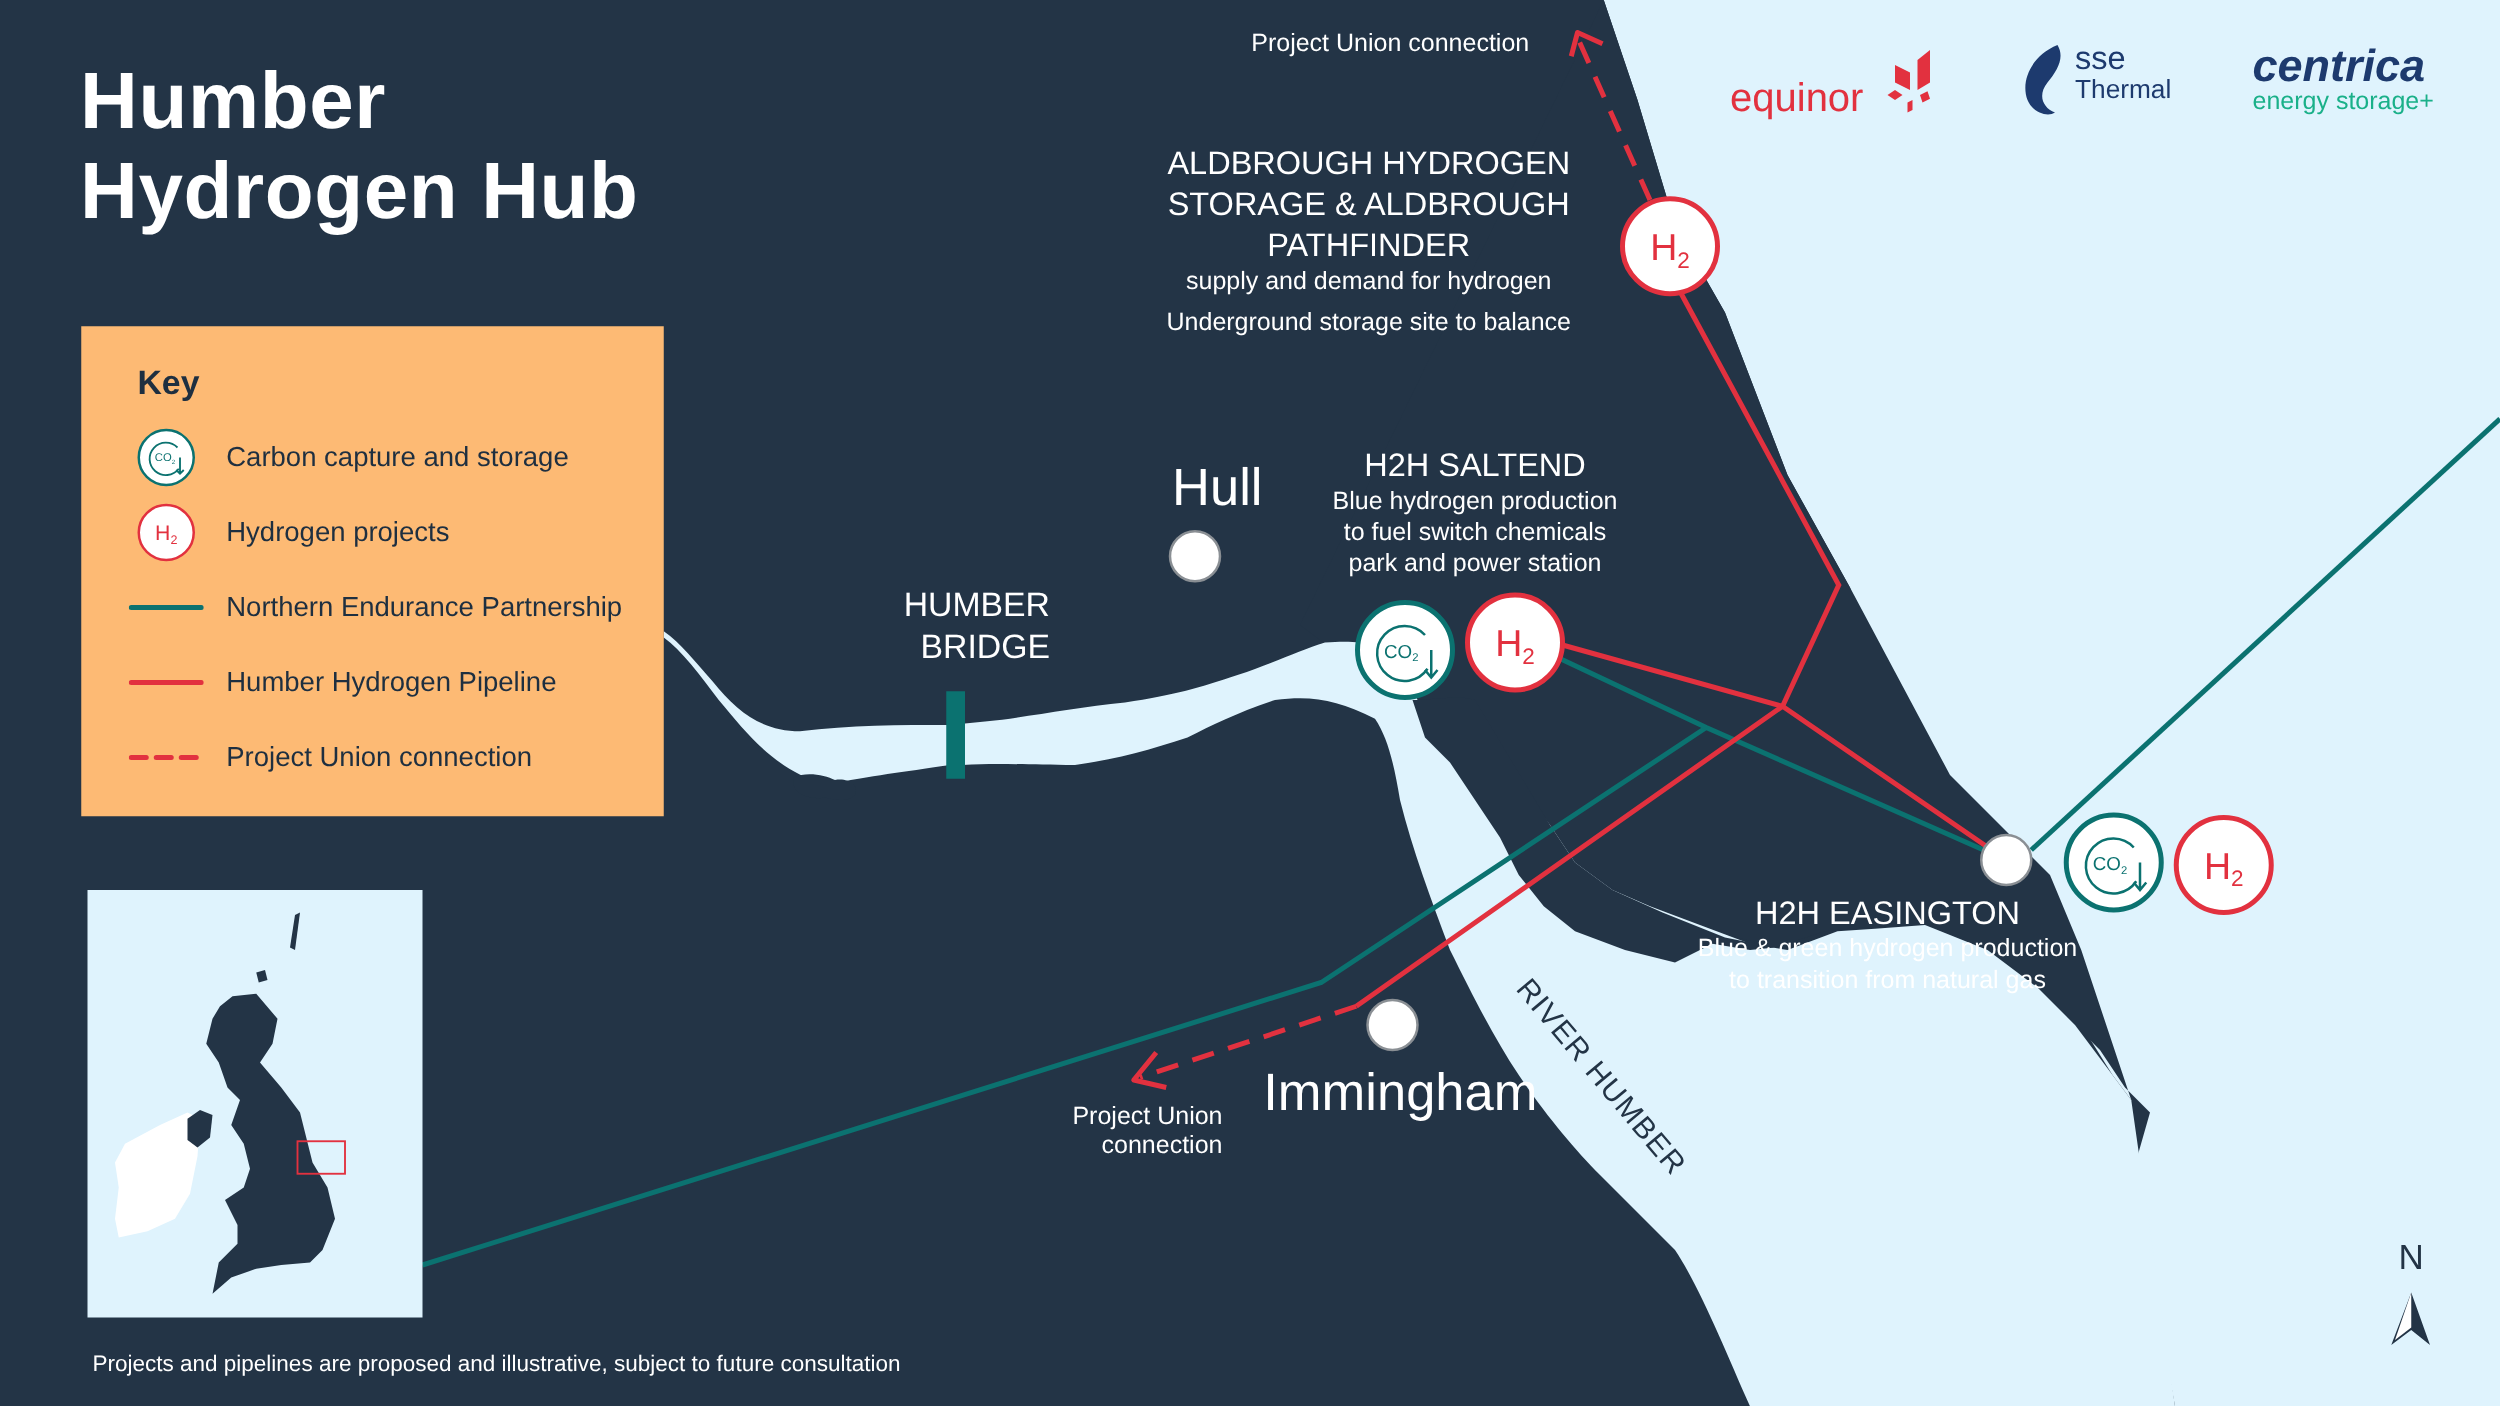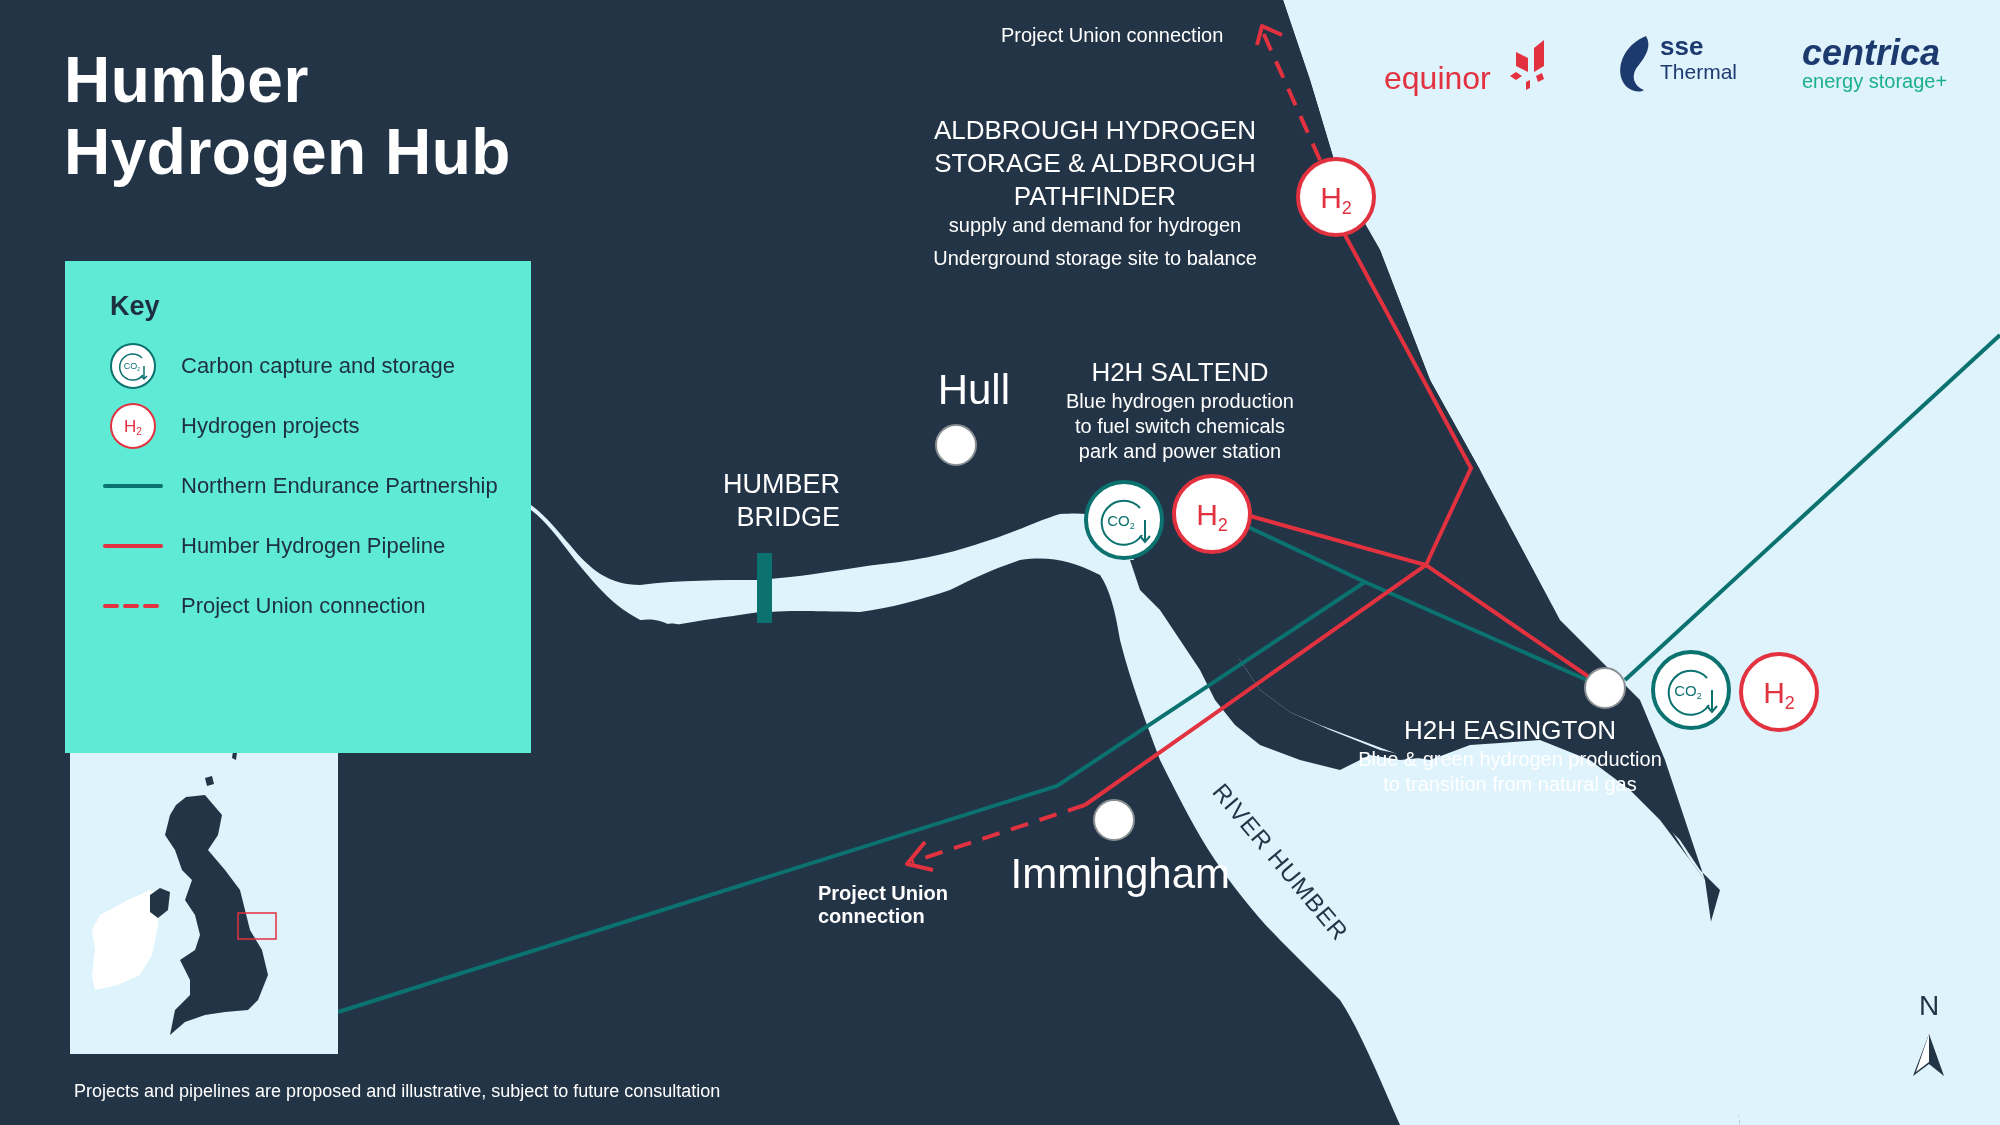--- a/index.html
+++ b/index.html
@@ -1,21 +1,21 @@
 <!DOCTYPE html>
 <html><head>
 <meta charset="utf-8">
 <style>
   * { box-sizing: border-box; margin: 0; padding: 0; }
   html, body { width: 2000px; height: 1125px; overflow: hidden; }
   body { background: #233446; font-family: "Liberation Sans", "DejaVu Sans", sans-serif; position: relative; }
   #map-svg { position: absolute; left: 0; top: 0; width: 2000px; height: 1125px; }
   .abs { position: absolute; }
   .title { left: 64px; top: 44px; color: #ffffff; font-size: 64px; font-weight: bold; line-height: 72px; letter-spacing: 0.5px; }
-  .legend { left: 65px; top: 261px; width: 466px; height: 492px; background: #5eead4; }
+  .legend { left: 65px; top: 261px; width: 466px; height: 392px; background: #fdba74; }
   .legend-title { position: absolute; left: 45px; top: 30px; font-size: 27px; font-weight: bold; color: #1e2f40; }
   .legend-row { position: absolute; left: 38px; height: 50px; display: flex; align-items: center; }
   .legend-sym { width: 60px; height: 50px; display: flex; align-items: center; justify-content: center; }
   .legend-label { margin-left: 18px; font-size: 22px; color: #1e2f40; white-space: nowrap; }
   .place-label { color: #ffffff; text-align: right; white-space: nowrap; }
   .site-title { font-size: 26px; line-height: 33px; color: #ffffff; text-align: center; white-space: nowrap; }
   .site-desc { font-size: 20px; line-height: 25px; color: #ffffff; text-align: center; white-space: nowrap; }
   .small-white { font-size: 20px; color: #ffffff; white-space: nowrap; }
   .disclaimer { left: 74px; top: 1081px; font-size: 18px; color: #ffffff; white-space: nowrap; }
   .logo { display: flex; flex-direction: column; }
@@ -165,21 +165,21 @@
     <polygon points="8,16 20,22 20,36 8,30" fill="#e2313f"></polygon>
     <polygon points="2,40 8,36 14,40 8,44" fill="#e2313f"></polygon>
     <polygon points="28,40 34,37 36,43 30,46" fill="#e2313f"></polygon>
     <polygon points="18,46 22,44 22,52 18,54" fill="#e2313f"></polygon>
   </svg>
 </div>
 <div class="abs logo" style="left:1616px; top:32px;">
   <svg width="40" height="62" viewBox="0 0 40 62" style="position:absolute; left:0; top:2px;">
     <path d="M30,2 C10,10 0,30 6,46 C10,56 22,60 28,56 C18,52 14,42 22,32 C30,22 36,12 30,2 Z" fill="#1d3a6e"></path>
   </svg>
-  <span style="position:absolute; left:44px; top:0; font-size:26px; font-weight:bold; color:#1d3a6e; line-height:28px;">sse</span>
+  <span style="position:absolute; left:44px; top:0; font-size:26px; font-weight:normal; color:#1d3a6e; line-height:28px;">sse</span>
   <span style="position:absolute; left:44px; top:28px; font-size:21px; color:#1d3a6e; line-height:24px;">Thermal</span>
 </div>
 <div class="abs logo" style="left:1802px; top:34px;">
   <span style="font-size:36px; font-weight:bold; font-style:italic; color:#1d3a6e; line-height:38px;">centrica</span>
   <span style="font-size:20px; color:#1ab089; line-height:18px;">energy storage+</span>
 </div>
 
 <div class="abs north">N</div>
 
 <div class="abs small-white" style="left:1001px; top:24px;">Project Union connection</div>
@@ -207,20 +207,20 @@
 </div>
 
 <div class="abs" style="left:1330px; top:714px; width:360px;">
   <div class="site-title">H2H EASINGTON</div>
   <div class="site-desc">Blue &amp; green hydrogen production</div>
   <div class="site-desc">to transition from natural gas</div>
 </div>
 
 <div class="abs place-label" style="left:990px; top:850px; width:240px; font-size:42px;">Immingham</div>
 
-<div class="abs" style="left:818px; top:882px; width:160px; text-align:left; line-height:23px;font-weight:bold;">
+<div class="abs" style="left:818px; top:882px; width:160px; text-align:right; line-height:23px;">
   <div class="small-white">Project Union</div>
   <div class="small-white">connection</div>
 </div>
 
 <div class="abs river-label" style="left:1228px; top:778px; transform: rotate(50deg);">RIVER HUMBER</div>
 
 <div class="abs disclaimer">Projects and pipelines are proposed and illustrative, subject to future consultation</div>
 
 </body></html>

